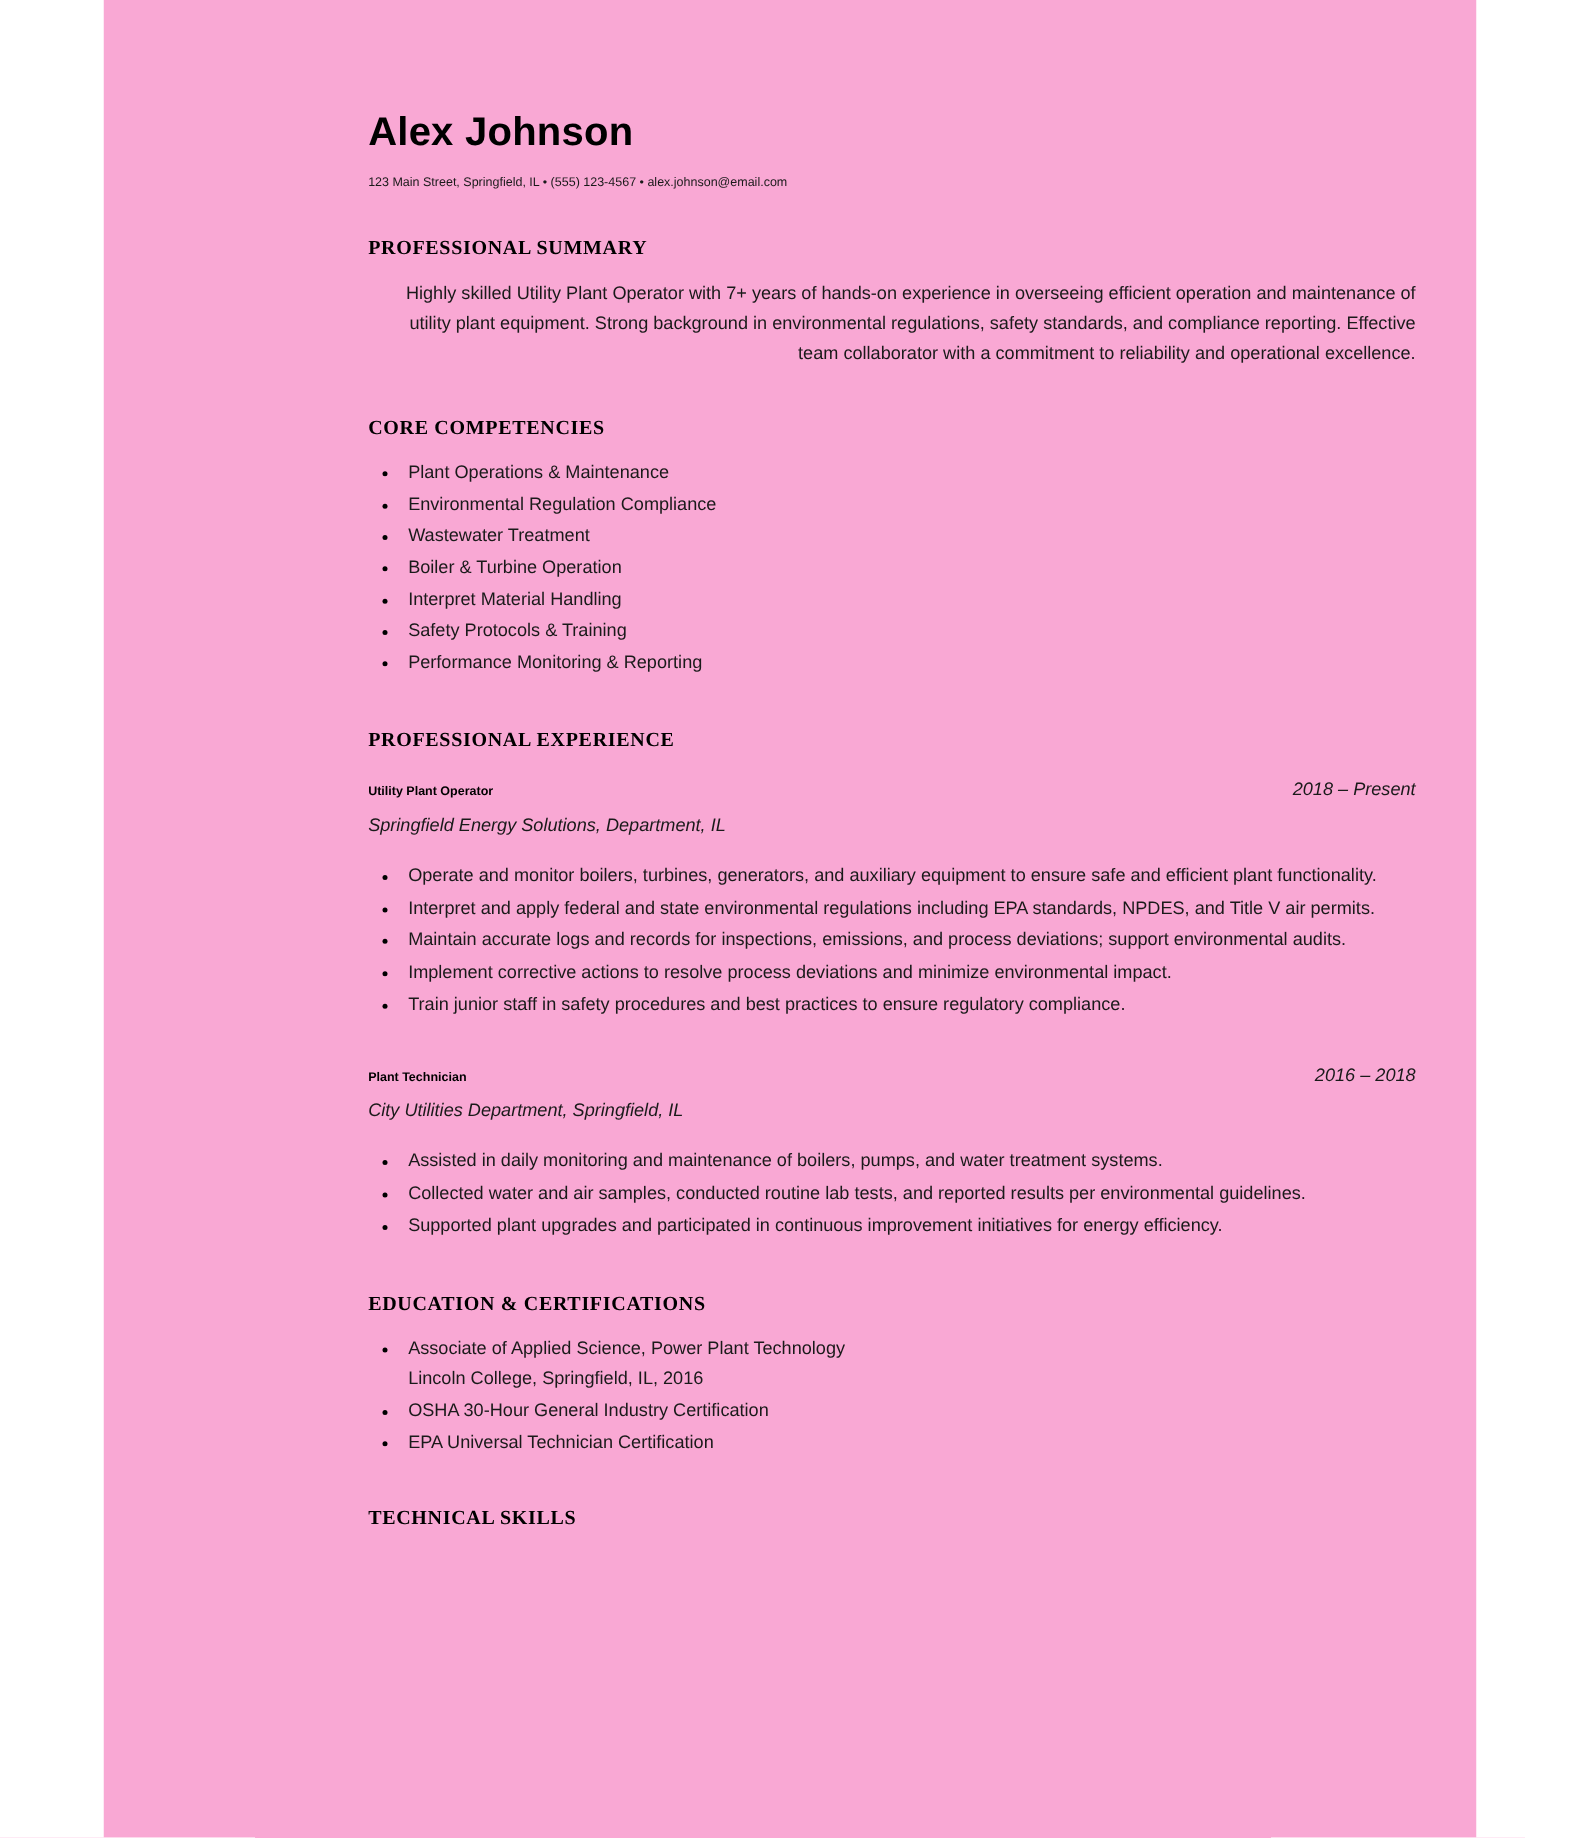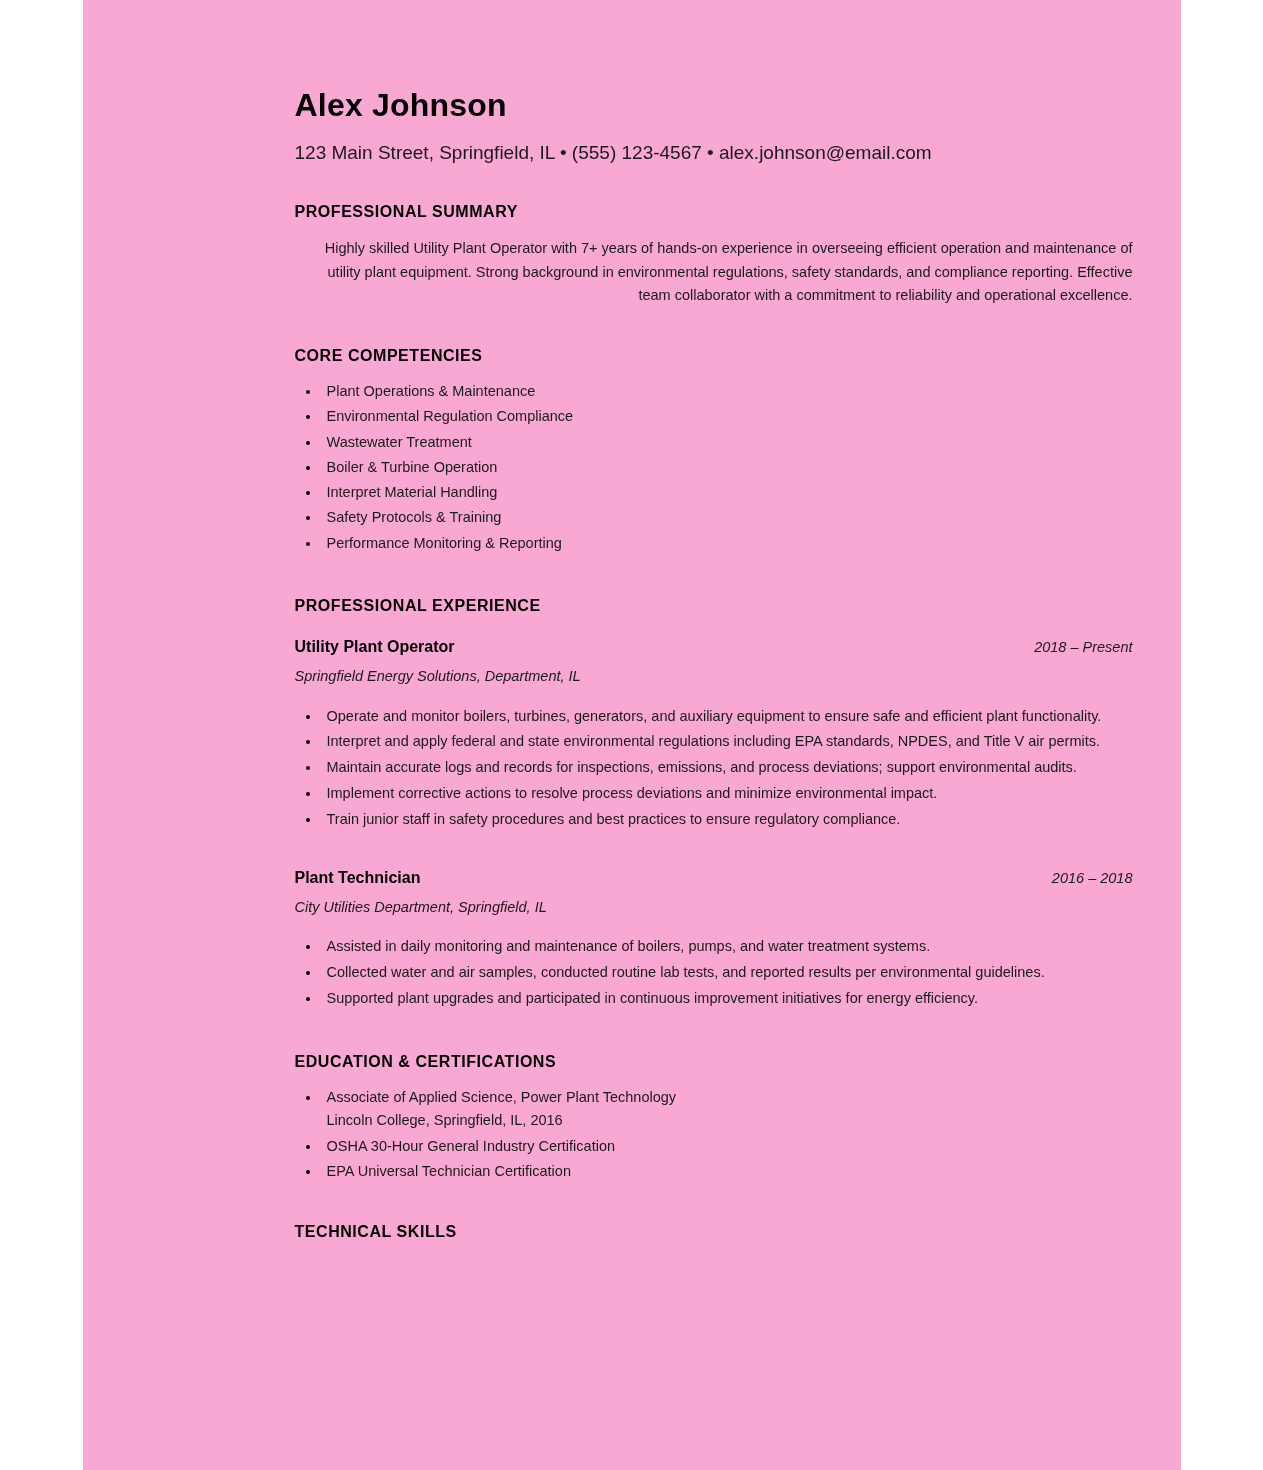--- a/index.html
+++ b/index.html
@@ -32,38 +32,39 @@
   .name {
     font-size: 32px;
     font-weight: bold;
     letter-spacing: 0.2px;
     line-height: 1.1;
     margin: 0;
     padding-top: 88px;
     color: #000;
   }
   .contact {
-    font-size: 19px;
+    font-size: 10px;
     line-height: 1.4;
     margin: 0;
     padding-top: 17px;
     color: #1a1a1a;
   }
 
   
   .section {
     margin: 0;
   }
   .section-title {
     font-size: 16px;
     font-weight: bold;
     letter-spacing: 0.55px;
     text-transform: uppercase;
     margin: 0;
     color: #000;
+    font-family: Liberation Serif, serif;
   }
   .sec-summary   { padding-top: 36px; }
   .sec-core      { padding-top: 39px; }
   .sec-exp       { padding-top: 40px; }
   .sec-edu       { padding-top: 40px; }
   .sec-skills    { padding-top: 38px; }
 
   .summary-text {
     font-size: 14.5px;
     line-height: 1.64;
@@ -108,21 +109,21 @@
     padding-top: 18px;
   }
   .job.first { padding-top: 20px; }
   .job-head {
     display: flex;
     justify-content: space-between;
     align-items: baseline;
     width: 100%;
   }
   .job-title {
-    font-size: 16px;
+    font-size: 10px;
     font-weight: bold;
     color: #000;
     line-height: 1.5;
   }
   .job-dates {
     font-size: 14.5px;
     font-style: italic;
     color: #1a1a1a;
     line-height: 1.5;
     white-space: nowrap;

